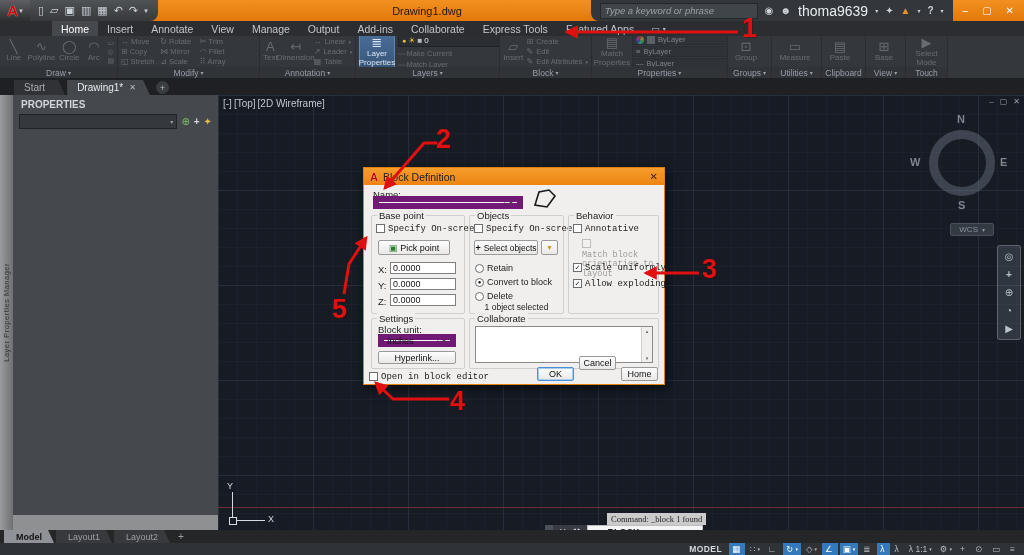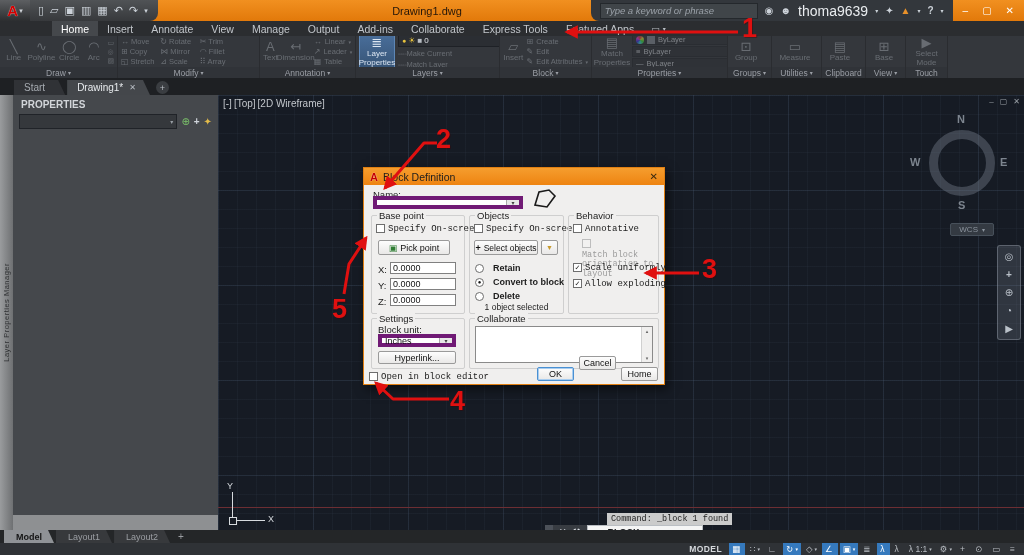--- a/index.html
+++ b/index.html
@@ -99,21 +99,21 @@
   #navbar{right:3px;top:150px;width:22px;padding:5px 0;background:rgba(140,150,162,.22);border:1px solid rgba(175,184,195,.35);border-radius:3px;display:flex;flex-direction:column;align-items:center;gap:7px;color:#bac1c9;font-size:10px;}
   
   #ucs{left:6px;top:388px;width:56px;height:44px;}
   #ucs .ylab{position:absolute;left:3px;top:-2px;color:#d6dade;font-size:9px;}
   #ucs .vl{position:absolute;left:8px;top:9px;width:1px;height:25px;background:#d6dade;}
   #ucs .box{position:absolute;left:5px;top:34px;width:6px;height:6px;border:1px solid #d6dade;}
   #ucs .hl{position:absolute;left:13px;top:37px;width:28px;height:1px;background:#d6dade;}
   #ucs .xlab{position:absolute;left:44px;top:31px;color:#d6dade;font-size:9px;}
 
   
-  #cmdhist{left:607px;top:513px;background:#cbcbcb;color:#222;font-family:Liberation Mono, monospace;font-size:8.5px;padding:1px 4px;}
+  #cmdhist{left:607px;top:513px;background:#cbcbcb;color:#222;font-family:Liberation Serif, serif;font-size:8.5px;padding:1px 4px;}
   #cmdbar{left:545px;top:525px;height:14px;display:flex;align-items:stretch;}
   #cmdgrip{width:8px;background:rgba(90,95,102,.8);display:flex;align-items:center;justify-content:center;color:#c5cad0;font-size:6px;}
   #cmdbtns{display:flex;align-items:center;gap:6px;background:rgba(62,66,72,.85);padding:0 6px;color:#dde1e6;font-size:9px;}
   #cmdfield{width:116px;background:#f5f5f5;border:1px solid #babec3;display:flex;align-items:center;gap:3px;padding:0 4px;box-sizing:border-box;}
   #cmdfield .bic{position:relative;color:#8a9099;font-size:9px;line-height:9px;}
   #cmdfield .dash{color:#555;font-size:9px;}
   #cmdfield .txt{color:#15171a;font-weight:bold;font-size:9px;}
   #cmdfield .up{margin-left:auto;color:#555;font-size:6px;}
 
   
@@ -128,31 +128,31 @@
   #statusbar .sbi:first-child{font-weight:bold;color:#d6d9dd;letter-spacing:.4px;}
 
   
   #dlg{left:363px;top:167px;width:300px;height:216px;background:#f0efee;border:1px solid #e07f12;box-shadow:3px 4px 10px rgba(0,0,0,.55);color:#1a1a1a;font-size:10px;}
   #dlgtitle{position:absolute;left:0;top:0;right:0;height:17px;background:linear-gradient(#f59d2e,#ee8411);display:flex;align-items:center;gap:5px;padding:0 6px;box-sizing:border-box;}
   #dlgtitle .a{color:#c40000;font-weight:bold;font-size:11px;text-shadow:0 0 1px #fff;}
   #dlgtitle .t{color:#1d1d1d;font-size:10.5px;}
   #dlgtitle .x{margin-left:auto;color:#3a2a10;font-size:10px;}
   .dl{position:absolute;font-size:9.5px;color:#1c1c1c;white-space:nowrap;}
   .inp{position:absolute;background:#fff;border:1px solid #808080;font-size:9px;color:#111;display:flex;align-items:center;padding:0 2px;box-sizing:border-box;}
-  .combo{position:absolute;background:#fff;border:4px solid #701a75;display:flex;align-items:center;box-sizing:border-box;font-size:9px;color:#111;}
+  .combo{position:absolute;background:#fff;border:6px solid #701a75;display:flex;align-items:center;box-sizing:border-box;font-size:9px;color:#111;}
   .combo .cv{margin-left:auto;width:12px;align-self:stretch;background:#e7e7e7;border-left:1px solid #aaa;display:flex;align-items:center;justify-content:center;font-size:6px;color:#444;}
   .combo .val{padding:0 3px;}
   .grp{position:absolute;border:1px solid #cfcfcf;border-radius:2px;}
   .legend{position:absolute;top:-6px;left:5px;background:#f0efee;padding:0 2px;font-size:9.5px;color:#1c1c1c;white-space:nowrap;}
   .cbx{position:absolute;display:flex;align-items:flex-start;gap:3px;font-size:9px;color:#1c1c1c;white-space:nowrap;font-family:Liberation Mono, monospace;}
   .cbx .bx{width:9px;height:9px;box-sizing:border-box;background:#fff;border:1px solid #6e6e6e;font-size:8px;line-height:7px;text-align:center;color:#222;flex:none;}
   .cbx.dis{color:#9b9b9b;flex-direction:column;}
   .cbx.dis .bx{border-color:#bdbdbd;background:#f2f1f0;}
   .cbx .two{white-space:normal;width:72px;line-height:1.1;font-size:8.5px;}
-  .rad{position:absolute;display:flex;align-items:center;gap:9px;font-size:9px;color:#1c1c1c;white-space:nowrap;font-weight:bold;}
+  .rad{position:absolute;display:flex;align-items:center;gap:3px;font-size:9px;color:#1c1c1c;white-space:nowrap;}
   .rad .ci{width:9px;height:9px;box-sizing:border-box;border:1px solid #6e6e6e;border-radius:50%;background:#fff;display:flex;align-items:center;justify-content:center;font-size:6px;line-height:6px;color:#111;flex:none;}
   .pbtn{position:absolute;display:flex;align-items:center;justify-content:center;gap:3px;background:linear-gradient(#fdfdfd,#e9e8e7);border:1px solid #9a9a9a;border-radius:2px;font-size:9px;color:#111;box-sizing:border-box;}
   .pbtn.focus{border-color:#4a90d2;box-shadow:inset 0 0 0 1px #a8cdf0;}
   .ta{position:absolute;background:#fff;border:1px solid #8a8a8a;box-sizing:border-box;}
   .ta .sc{position:absolute;right:0;top:0;bottom:0;width:10px;background:#f0efee;border-left:1px solid #d0d0d0;display:flex;flex-direction:column;justify-content:space-between;align-items:center;font-size:5px;color:#666;padding:1px 0;}
 
   
   #anno{left:0;top:0;width:1024px;height:555px;pointer-events:none;z-index:99;}
   .num{position:absolute;color:#e01010;font-size:27px;font-weight:bold;line-height:1;text-shadow:1px 1px 0 rgba(70,0,0,.35);z-index:100;pointer-events:none;}
 </style>

